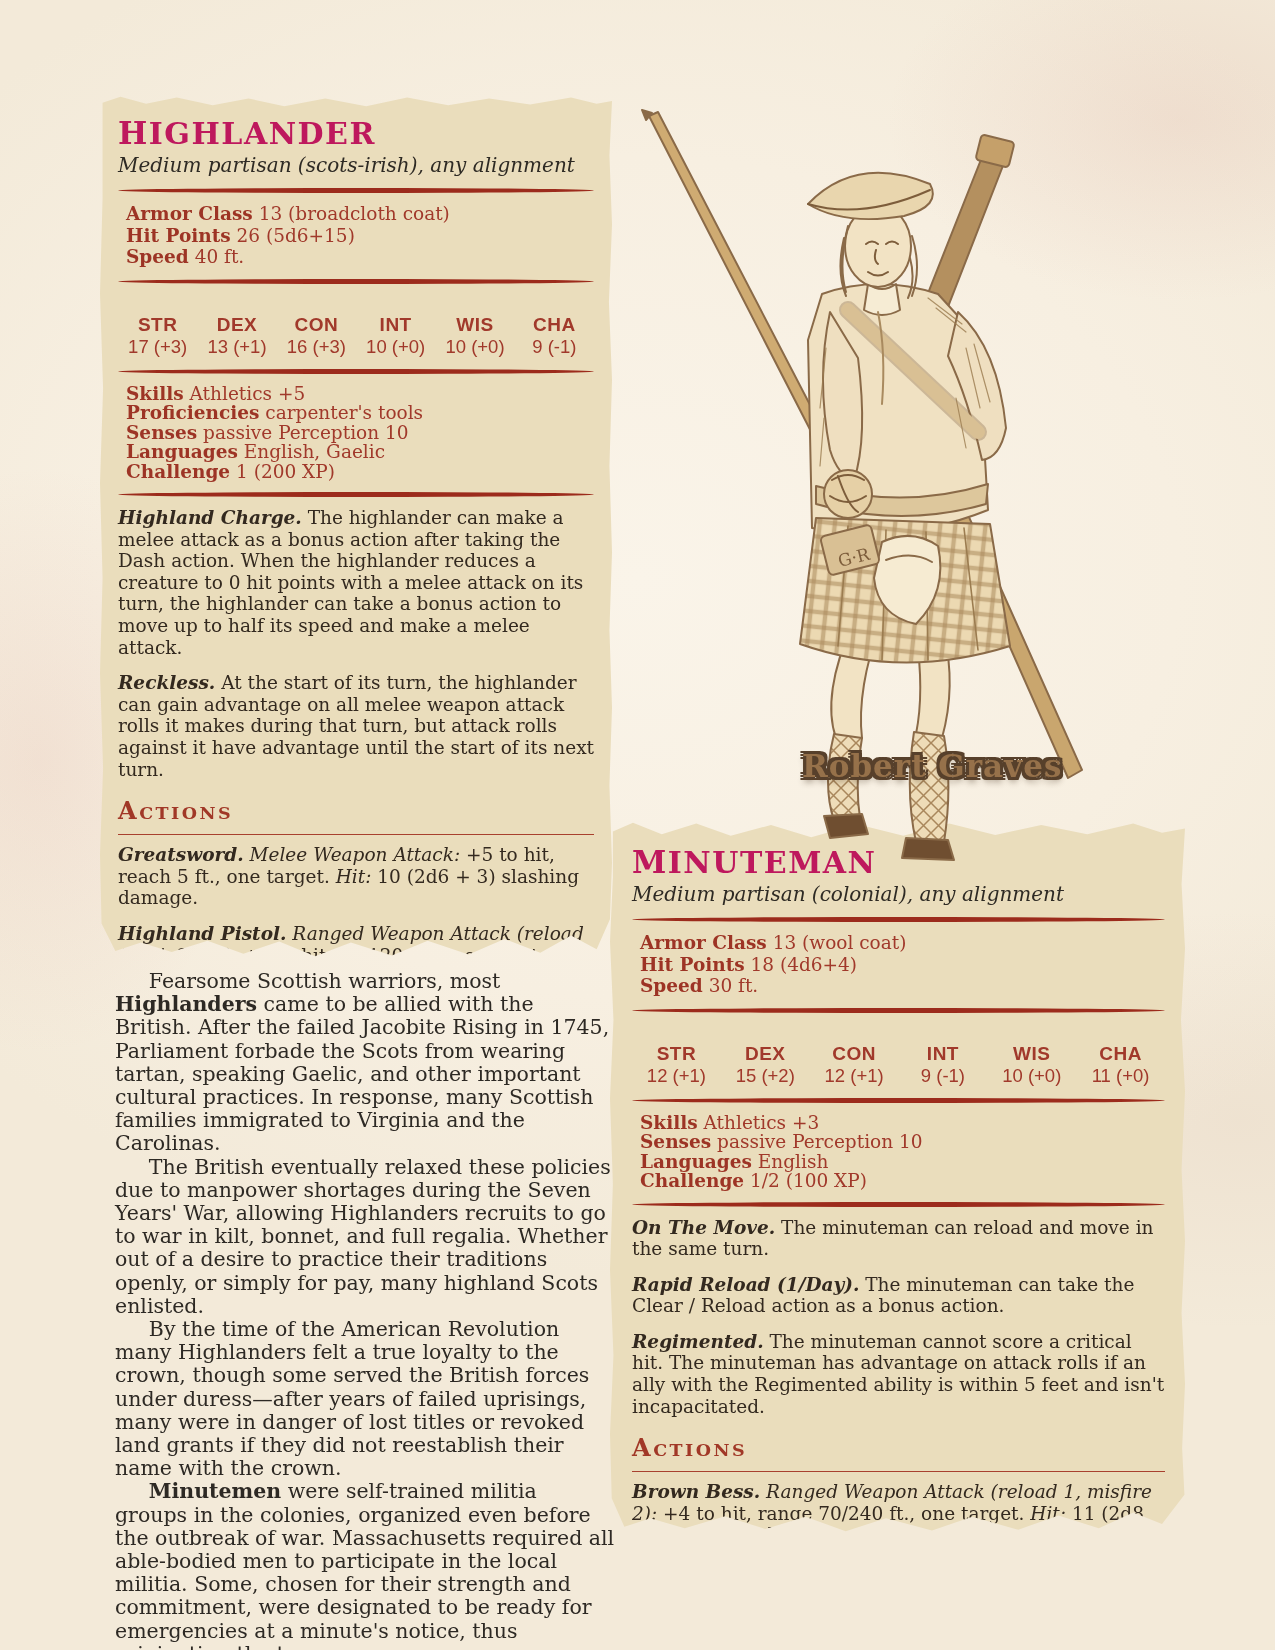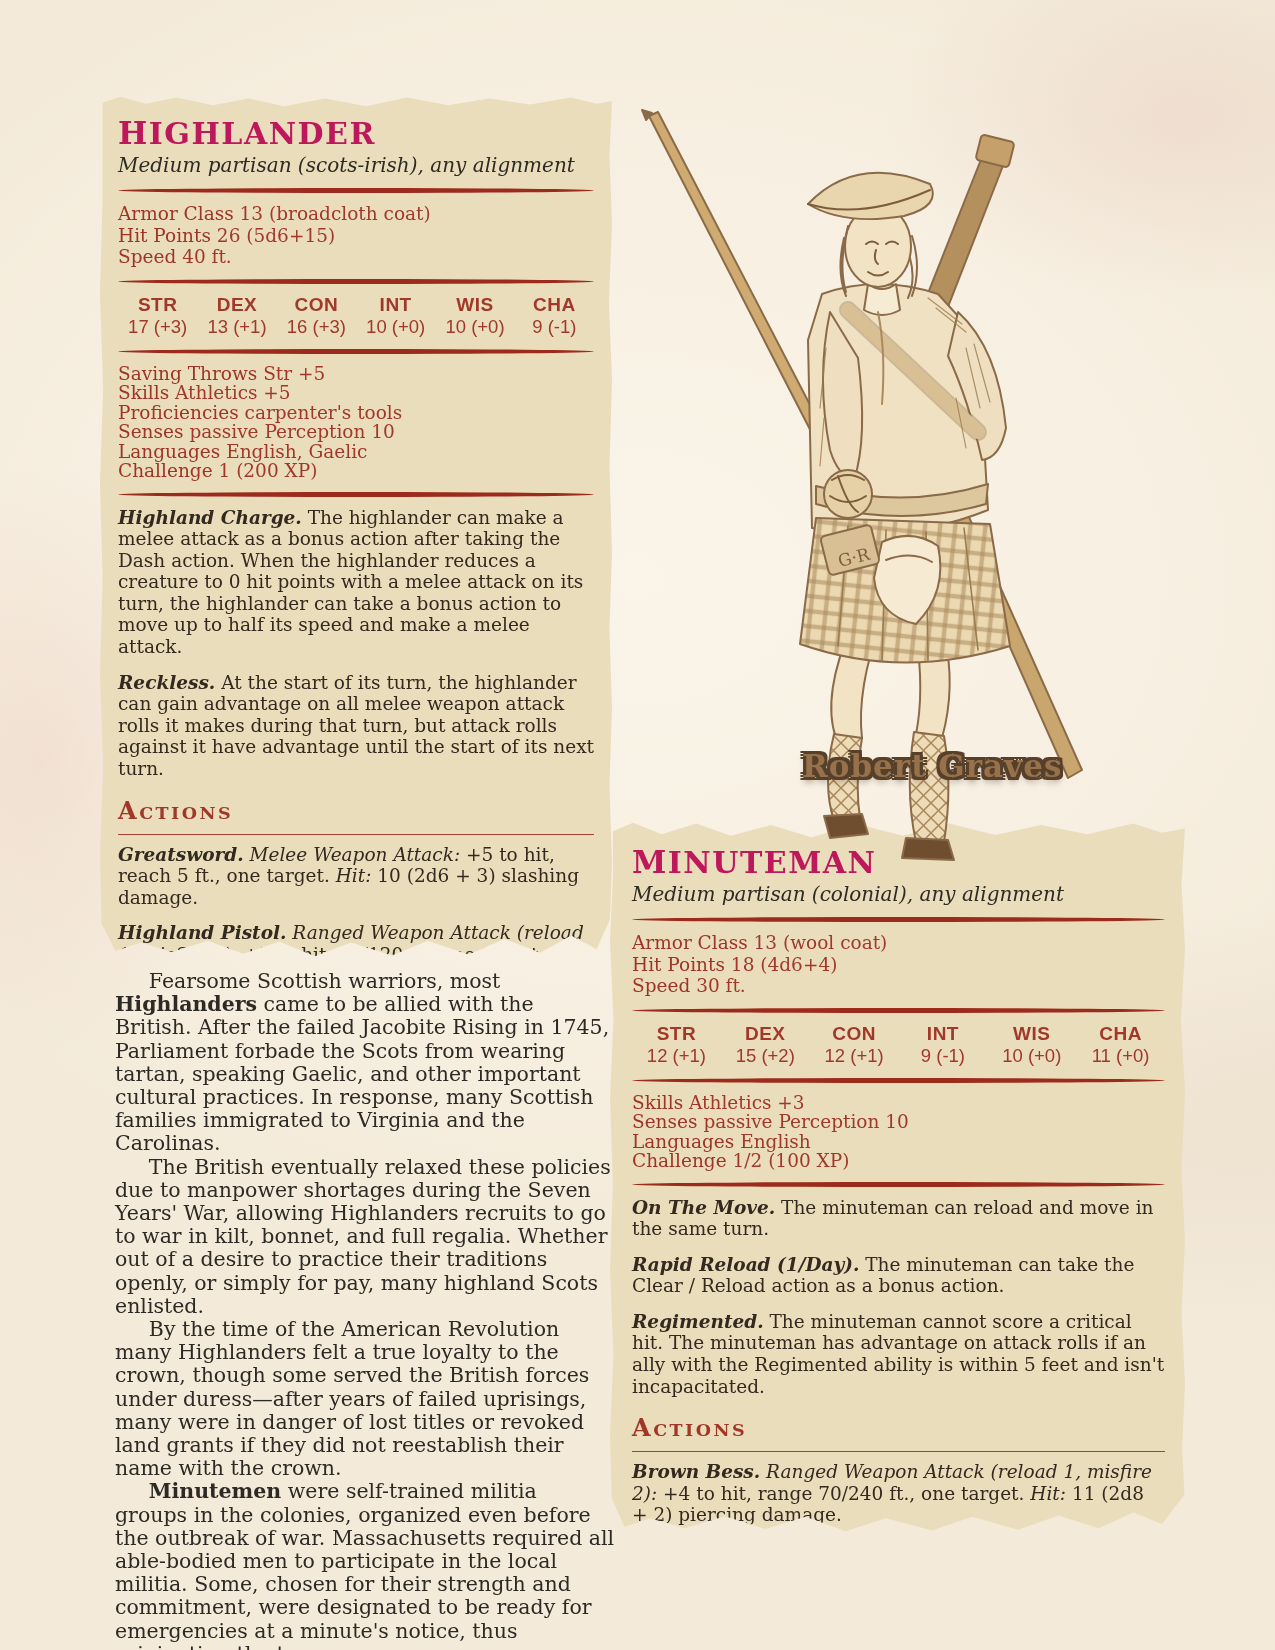--- a/index.html
+++ b/index.html
@@ -49,31 +49,31 @@
     margin:0;
     font-style:italic;
     font-size:20px;line-height:24px;
     color:#2e2a24;
   }
   .taper{
     height:5px;background:#9c2b1c;border-radius:50%;
     margin:11px 0 10px 0;
   }
   .statline{font-size:18.5px;line-height:21.5px;color:#a1392b;}
-  .statline .lbl{font-weight:400;color:#9d3425;}
+  .statline .lbl{font-weight:700;color:#9d3425;margin-left:8px;}
   .props{margin:2px 0;}
   .props .statline{line-height:19.5px;}
 
   .abilities{
     display:grid;grid-template-columns:repeat(6,1fr);
     text-align:center;color:#a1392b;
     margin:2px 0;
   }
   .abilities .ab-label{font-weight:700;font-size:19px;line-height:22px;
-    font-family:"Liberation Sans","DejaVu Sans",sans-serif;letter-spacing:.5px;}
+    font-family:"Liberation Sans","DejaVu Sans",sans-serif;letter-spacing:.5px;margin-top:20px;}
   .abilities .ab-value{font-size:18.5px;line-height:22px;
     font-family:"Liberation Sans","DejaVu Sans",sans-serif;}
 
   .entry{
     margin:0 0 14px 0;
     font-size:18.5px;line-height:21.6px;
     color:#33291f;
   }
   .entry .tname{font-weight:700;font-style:italic;}
   .entry em{font-style:italic;}
@@ -153,21 +153,20 @@
           <div class="ab-value">10 (+0)</div>
         </div>
       <div>
           <div class="ab-label">CHA</div>
           <div class="ab-value">9 (-1)</div>
         </div>
     </div>
     <div class="taper"></div>
 
     <div class="props">
-      <div class="statline"><span class="lbl">Saving Throws</span> <span>Str +5</span></div>
       <div class="statline"><span class="lbl">Skills</span> <span>Athletics +5</span></div>
       <div class="statline"><span class="lbl">Proficiencies</span> <span>carpenter's tools</span></div>
       <div class="statline"><span class="lbl">Senses</span> <span>passive Perception 10</span></div>
       <div class="statline"><span class="lbl">Languages</span> <span>English, Gaelic</span></div>
       <div class="statline"><span class="lbl">Challenge</span> <span>1 (200 XP)</span></div>
     </div>
     <div class="taper"></div>
 
     <p class="entry"><span class="tname">Highland Charge.</span> <span>The highlander can make a melee attack as a bonus action after taking the Dash action. When the highlander reduces a creature to 0 hit points with a melee attack on its turn, the highlander can take a bonus action to move up to half its speed and make a melee attack.</span></p>
     <p class="entry"><span class="tname">Reckless.</span> <span>At the start of its turn, the highlander can gain advantage on all melee weapon attack rolls it makes during that turn, but attack rolls against it have advantage until the start of its next turn.</span></p>

